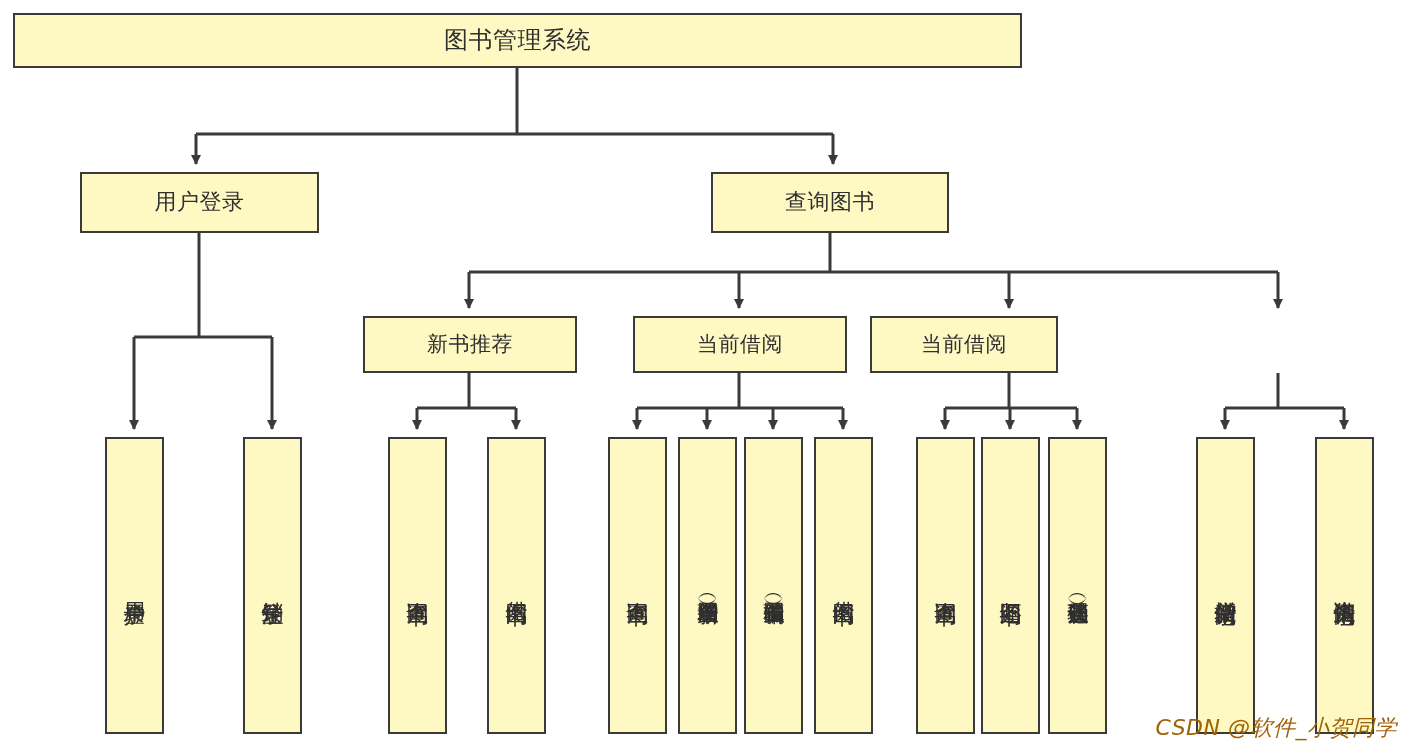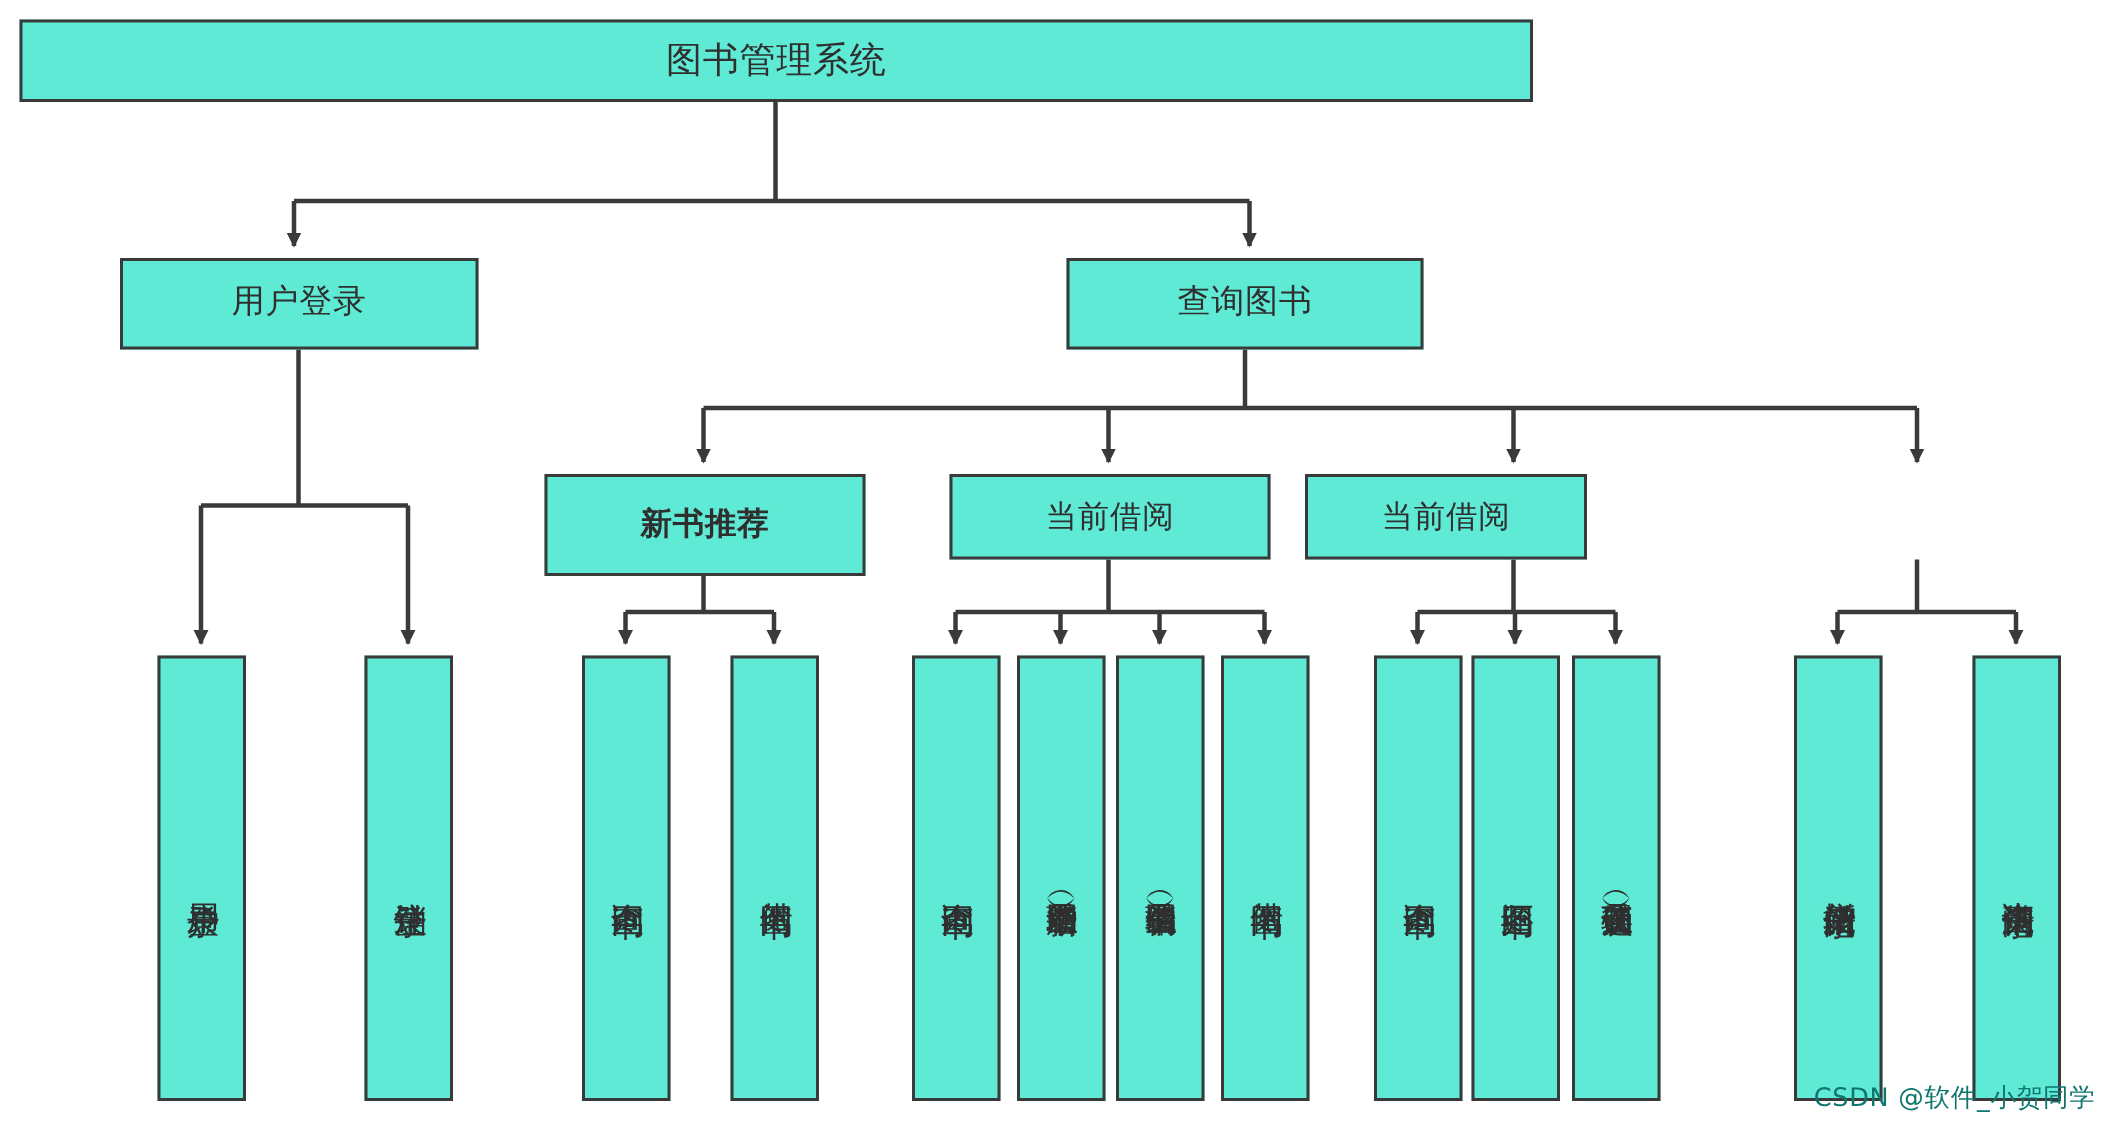--- a/index.html
+++ b/index.html
@@ -22,21 +22,21 @@
   #edges {
     position: absolute;
     left: 0;
     top: 0;
     width: 1405px;
     height: 747px;
   }
   .node {
     position: absolute;
     box-sizing: border-box;
-    background: #5eead4;
+    background: #fef9c3;
     border: 2px solid #3a3a3a;
     display: flex;
     align-items: center;
     justify-content: center;
     z-index: 3;
   }
   .node .label {
     display: block;
     text-align: center;
     color: #2f2f2f;
@@ -67,25 +67,26 @@
   }
   .node-leaf.long .label {
     font-size: 21px;
     line-height: 1.1;
     letter-spacing: 0px;
   }
   .watermark {
     position: absolute;
     right: 8px;
     bottom: 4px;
-    font-size: 17px;
-    color: #0f766e;
+    font-size: 22px;
+    color: #a16207;
     letter-spacing: 0.5px;
     white-space: nowrap;
     z-index: 6;
+    font-style: italic;
   }
 </style>
 </head>
 <body>
 
 <div id="canvas">
 
   <svg id="edges" viewBox="0 0 1405 747" xmlns="http://www.w3.org/2000/svg">
     <defs>
       <marker id="arrow" markerWidth="12" markerHeight="12" refX="9" refY="5" orient="auto" markerUnits="userSpaceOnUse">
@@ -140,21 +141,21 @@
     <span class="label">图书管理系统</span>
   </div>
 
   <div class="node node-l2" style="left:80px; top:172px; width:239px; height:61px;">
     <span class="label">用户登录</span>
   </div>
   <div class="node node-l2" style="left:711px; top:172px; width:238px; height:61px;">
     <span class="label">查询图书</span>
   </div>
 
-  <div class="node node-l3" style="left:363px; top:316px; width:214px; height:68px;font-weight:bold;">
+  <div class="node node-l3" style="left:363px; top:316px; width:214px; height:57px;">
     <span class="label">新书推荐</span>
   </div>
   <div class="node node-l3" style="left:633px; top:316px; width:214px; height:57px;">
     <span class="label">当前借阅</span>
   </div>
   <div class="node node-l3" style="left:870px; top:316px; width:188px; height:57px;justify-content:center;">
     <span class="label">当前借阅</span>
   </div>
 
   <div class="node node-leaf" style="left:105px; top:437px; width:59px; height:297px;">

